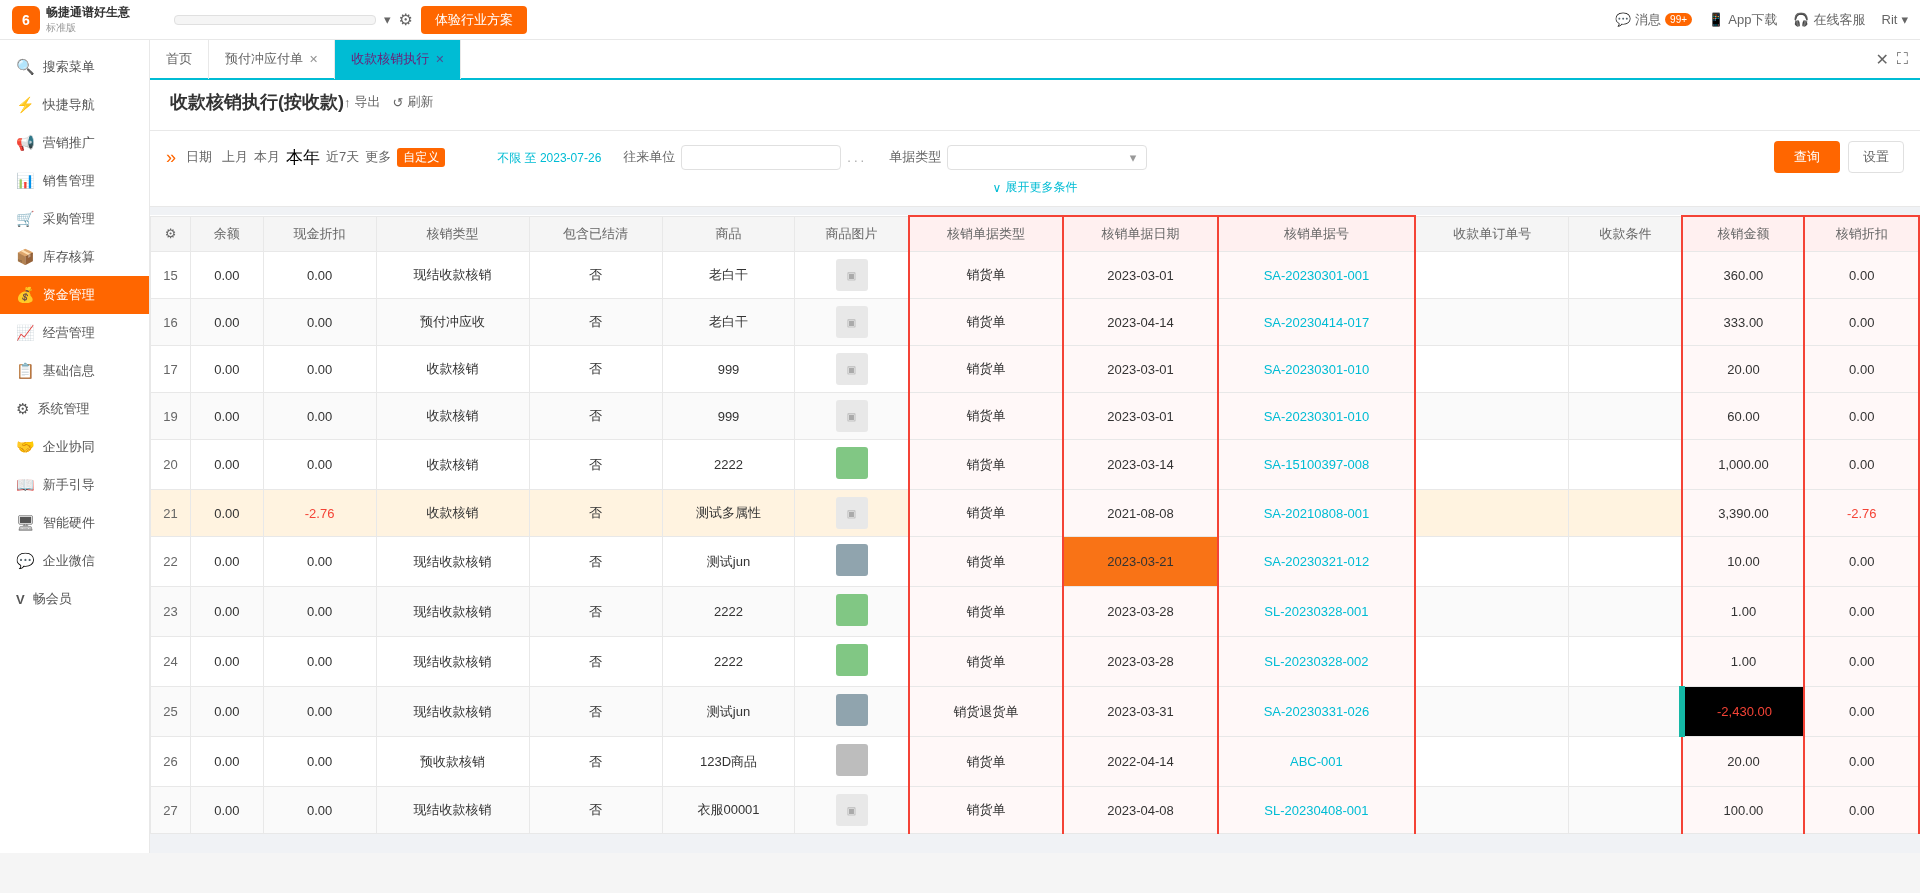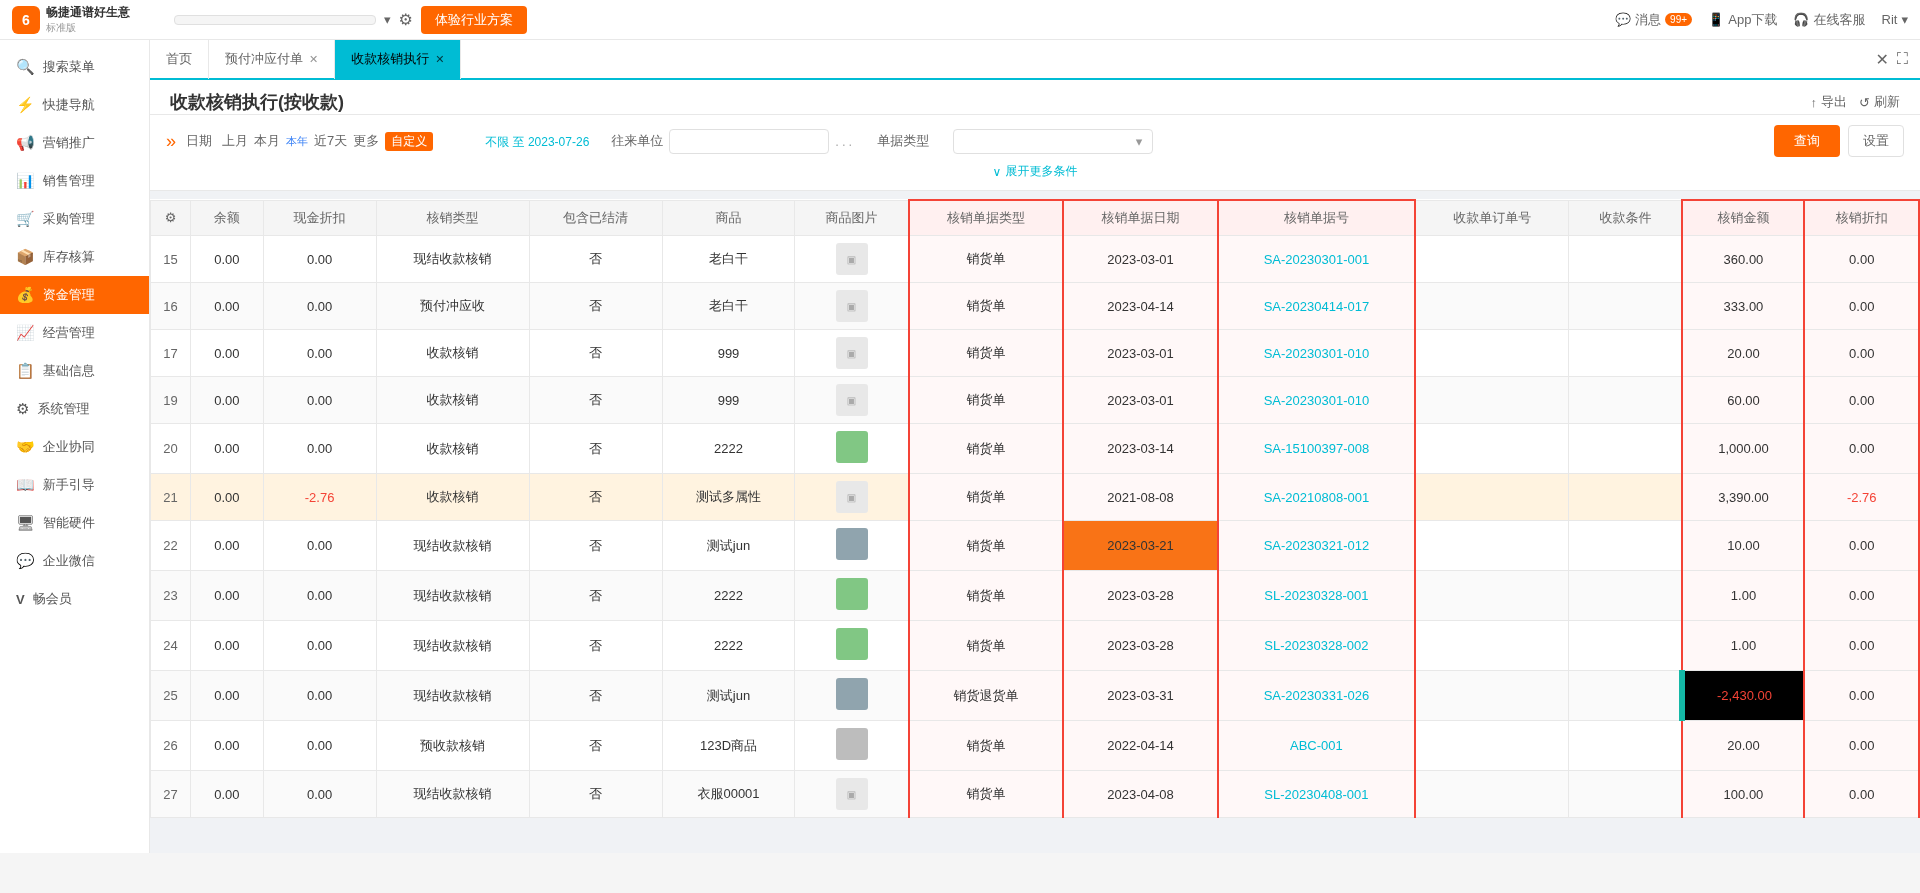--- a/index.html
+++ b/index.html
@@ -12,21 +12,21 @@
     .dropdown-btn { background: none; border: none; color: #666; cursor: pointer; font-size: 13px; }
     .gear-btn { background: none; border: none; color: #666; cursor: pointer; font-size: 16px; }
     .orange-btn { background: #f60; color: #fff; border: none; border-radius: 4px; padding: 5px 14px; font-size: 13px; cursor: pointer; }
     .top-right { display: flex; align-items: center; gap: 16px; color: #666; font-size: 13px; }
     .badge { background: #f60; color: #fff; border-radius: 10px; padding: 1px 5px; font-size: 10px; }
     .top-right-item { display: flex; align-items: center; gap: 4px; cursor: pointer; }
 
     
     .tab-bar { display: flex; align-items: center; height: 40px; background: #fff; border-bottom: 2px solid #00bcd4; padding: 0; }
     .tab { display: flex; align-items: center; padding: 0 16px; height: 40px; font-size: 13px; cursor: pointer; color: #666; border-right: 1px solid #e8e8e8; gap: 6px; }
-    .tab.active { background: #00bcd4; color: #000000; }
+    .tab.active { background: #00bcd4; color: #701a75; }
     .tab .close-x { font-size: 11px; opacity: 0.7; }
     .tab-home { padding: 0 16px; height: 40px; display: flex; align-items: center; color: #666; font-size: 13px; cursor: pointer; border-right: 1px solid #e8e8e8; }
     .tab-actions { margin-left: auto; display: flex; align-items: center; gap: 8px; padding-right: 12px; }
     .tab-action-btn { background: none; border: none; cursor: pointer; color: #666; font-size: 16px; }
 
     
     .main-content { display: flex; height: calc(893px - 40px - 40px); }
 
     
     .sidebar { width: 150px; background: #fff; border-right: 1px solid #e8e8e8; display: flex; flex-direction: column; padding: 8px 0; }
@@ -161,55 +161,55 @@
       <div class="tab active">
         <span>收款核销执行</span>
         <span class="close-x">✕</span>
       </div>
       <div class="tab-actions">
         <button class="tab-action-btn">✕</button>
         <button class="tab-action-btn">⛶</button>
       </div>
     </div>
 
-    <div style="background:#fff;padding:10px 20px 0;display:flex;align-items:center;justify-content:space-between;border-bottom:1px solid #e8e8e8;">
+    <div style="background:#fff;padding:10px 20px 16px;display:flex;align-items:center;border-bottom:1px solid #e8e8e8;">
       <h1 style="font-size:18px;font-weight:bold;color:#333;">收款核销执行(按收款)</h1>
       <div style="display:flex;gap:12px;">
         <button style="background:none;border:none;color:#666;font-size:13px;cursor:pointer;display:flex;align-items:center;gap:4px;">
           <span>↑</span>
           <span>导出</span>
         </button>
         <button style="background:none;border:none;color:#666;font-size:13px;cursor:pointer;display:flex;align-items:center;gap:4px;">
           <span>↺</span>
           <span>刷新</span>
         </button>
       </div>
     </div>
 
     <div style="background:#fff;padding:10px 16px;border-bottom:1px solid #e8e8e8;">
       <div style="display:flex;align-items:center;gap:10px;flex-wrap:wrap;">
         <span style="color:#f60;font-size:18px;cursor:pointer;">»</span>
         <span style="color:#666;font-size:13px;">日期</span>
         <div style="display:flex;gap:6px;align-items:center;">
           <span style="color:#666;cursor:pointer;font-size:13px;">上月</span>
           <span style="color:#666;cursor:pointer;font-size:13px;">本月</span>
-          <span style="color:#3b82f6;cursor:pointer;font-size:11px;">本年</span>
+          <span style="color:#000000;cursor:pointer;font-size:17px;">本年</span>
           <span style="color:#666;cursor:pointer;font-size:13px;">近7天</span>
           <span style="color:#666;cursor:pointer;font-size:13px;">更多</span>
           <span style="background:#f60;color:#fff;padding:1px 6px;border-radius:3px;font-size:12px;cursor:pointer;">自定义</span>
         </div>
         <div style="margin-top:2px;">
           <span style="color:#00bcd4;font-size:12px;margin-left:42px;">不限 至 2023-07-26</span>
         </div>
         <div style="display:flex;align-items:center;gap:6px;margin-left:12px;">
           <span style="color:#666;font-size:13px;">往来单位</span>
           <input type="text" style="border: 1px solid rgb(224, 224, 224); border-radius: 4px; padding: 4px 10px; font-size: 13px; width: 160px; color: rgb(153, 153, 153);">
           <span style="color:#aaa;letter-spacing:3px;">...</span>
         </div>
-        <div style="display:flex;align-items:center;gap:24px;margin-left:12px;">
+        <div style="display:flex;align-items:center;gap:6px;margin-left:12px;">
           <span style="color:#666;font-size:13px;">单据类型</span>
           <div style="border:1px solid #e0e0e0;border-radius:4px;padding:4px 10px;font-size:13px;color:#999;min-width:200px;display:flex;align-items:center;justify-content:space-between;background:#fff;">
             <span></span>
             <span>▾</span>
           </div>
         </div>
         <div style="margin-left:auto;display:flex;gap:8px;">
           <button style="background:#f60;color:#fff;border:none;border-radius:4px;padding:6px 20px;font-size:13px;cursor:pointer;">查询</button>
           <button style="border:1px solid #e0e0e0;background:#fff;color:#666;border-radius:4px;padding:6px 14px;font-size:13px;cursor:pointer;">设置</button>
         </div>

